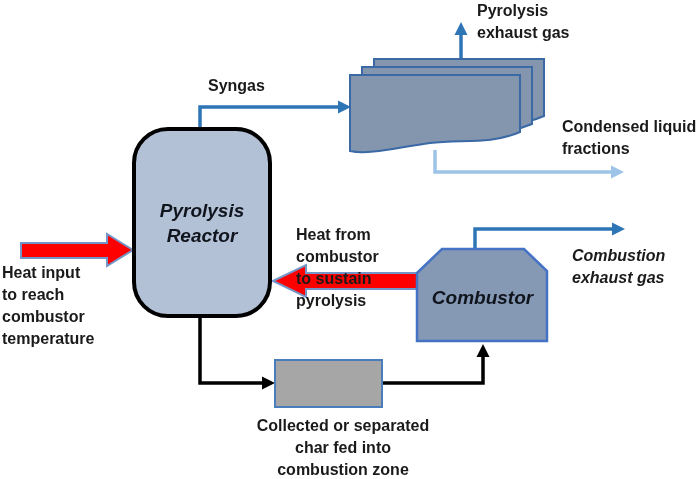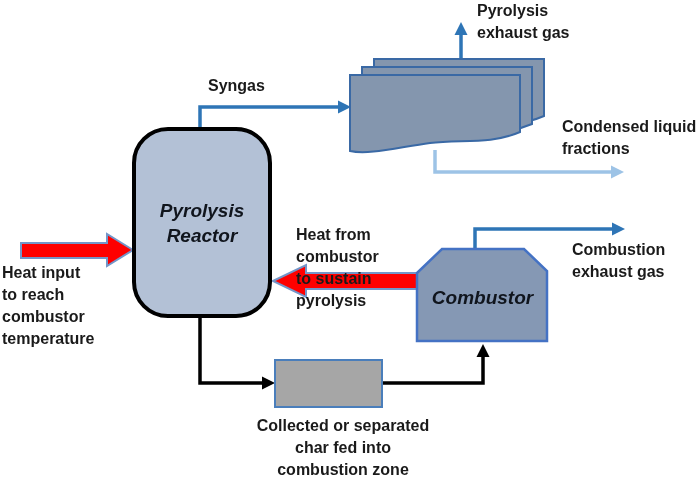--- a/index.html
+++ b/index.html
@@ -110,21 +110,21 @@
   <div class="lbl" style="left:208px;top:75px;">Syngas</div>
 
   <div class="lbl" style="left:562px;top:116px;">Condensed liquid
 fractions</div>
 
   <div class="lbl" style="left:296px;top:184px;margin-top:40px;">Heat from
 combustor
 to sustain
 pyrolysis</div>
 
-  <div class="lbl" style="left:572px;top:239px;">Combustion
+  <div class="lbl" style="left:572px;top:245px;font-style:italic;">Combustion
 exhaust gas</div>
 
   <div class="lbl" style="left:2px;top:262px;">Heat input
 to reach
 combustor
 temperature</div>
 
   <div class="lbl" style="left:233px;top:415px;width:220px;text-align:center;">Collected or separated
 char fed into
 combustion zone</div>

